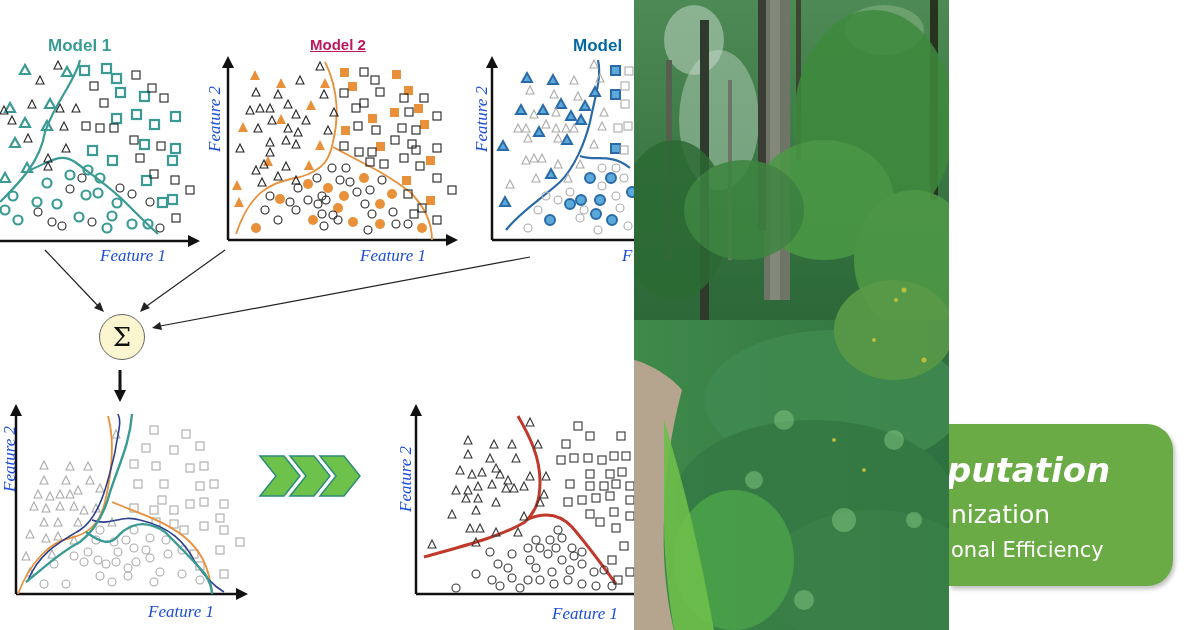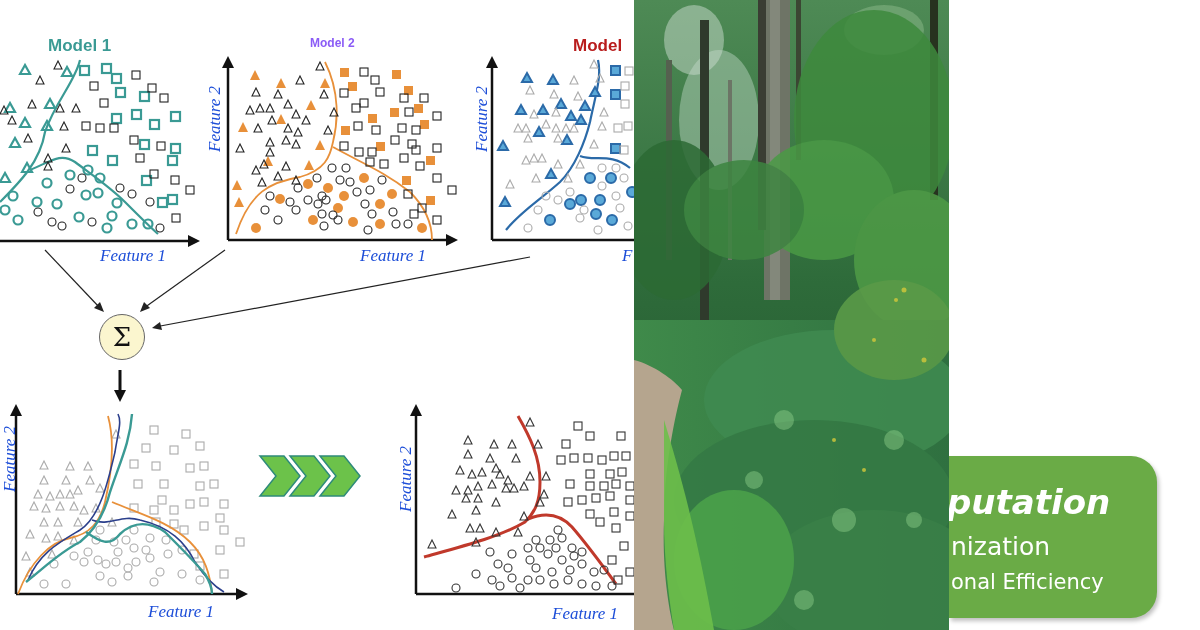--- a/index.html
+++ b/index.html
@@ -4,21 +4,21 @@
 <style>
   html, body { margin:0; padding:0; }
   body { width:1200px; height:630px; position:relative; overflow:hidden; background:#ffffff; font-family:"Liberation Sans", sans-serif; }
   .panel { position:absolute; }
   .title { font-family:"Liberation Sans", sans-serif; font-weight:bold; position:absolute; white-space:nowrap; }
   .axis-label { font-family:"Liberation Serif", serif; font-style:italic; position:absolute; white-space:nowrap; color:#1d4ed8; font-size:17px; }
   .ylabel { transform:rotate(-90deg); transform-origin:left top; }
   #diagram { left:0; top:12px; width:634px; height:630px; background:#fff; overflow:hidden; }
   #photo { left:634px; top:0; width:315px; height:630px; overflow:hidden; }
   #banner { left:949px; top:0; width:251px; height:630px; background:#fff; overflow:hidden; }
-  .banner-box { position:absolute; left:0; top:424px; width:208px; height:162px; background:#6aab46; border-radius:0 26px 26px 0; box-shadow:2px 3px 4px rgba(0,0,0,0.25);margin-top:32px; }
+  .banner-box { position:absolute; left:0; top:424px; width:224px; height:162px; background:#6aab46; border-radius:0 26px 26px 0; box-shadow:2px 3px 4px rgba(0,0,0,0.25); }
   .banner-text { position:absolute; color:#fff; white-space:nowrap; font-family:"DejaVu Sans", sans-serif; }
 </style>
 </head>
 <body>
 
 <div class="panel" id="diagram">
 
   <div class="title" style="left:48px;top:24px;font-size:17px;color:#3a9a94;">Model 1</div>
   <svg class="panel" style="left:0;top:0;" width="230" height="240">
     <line x1="0" y1="229" x2="195" y2="229" stroke="#111" stroke-width="2.5"></line>
@@ -108,21 +108,21 @@
       <circle cx="92" cy="210" r="4"></circle>
         <circle cx="120" cy="176" r="4"></circle>
         <circle cx="132" cy="182" r="4"></circle>
         <circle cx="150" cy="190" r="4"></circle>
       <circle cx="160" cy="216" r="4"></circle>
         <circle cx="38" cy="200" r="4"></circle>
     </g>
   </svg>
   <div class="axis-label" style="left:100px;top:234px;">Feature 1</div>
 
-  <div class="title" style="left:310px;top:24px;font-size:12px;color:#8b5cf6;">Model 2</div>
+  <div class="title" style="left:310px;top:24px;font-size:15px;color:#be185d;text-decoration:underline;">Model 2</div>
   <svg class="panel" style="left:200px;top:40px;" width="265" height="200">
     <line x1="28" y1="12" x2="28" y2="188" stroke="#111" stroke-width="2.5"></line>
     <polygon points="28,4 22,16 34,16" fill="#111"></polygon>
     <line x1="28" y1="188" x2="250" y2="188" stroke="#111" stroke-width="2.5"></line>
     <polygon points="258,188 246,182 246,194" fill="#111"></polygon>
     <path d="M36,182 C50,140 70,130 100,125 C125,118 130,105 133,90 C138,70 140,40 125,10" stroke="#e8903a" stroke-width="1.8" fill="none"></path>
     <path d="M133,95 C160,110 185,120 210,140 C225,155 232,170 232,188" stroke="#e8903a" stroke-width="1.8" fill="none"></path>
     <g fill="#e8903a">
       <path d="M50,28 l5,-10 l5,10 z"></path>
         <path d="M76,36 l5,-10 l5,10 z"></path>
@@ -250,21 +250,21 @@
         <circle cx="196" cy="172" r="4"></circle>
         <circle cx="208" cy="172" r="4"></circle>
         <circle cx="168" cy="178" r="4"></circle>
     </g>
   </svg>
   <div class="axis-label" style="left:205px;top:140px;">
       <span class="ylabel" style="position:absolute;left:0;top:0;display:block;">Feature 2</span>
     </div>
   <div class="axis-label" style="left:360px;top:234px;">Feature 1</div>
 
-  <div class="title" style="left:573px;top:24px;font-size:17px;color:#b91c1c;">Model</div>
+  <div class="title" style="left:573px;top:24px;font-size:17px;color:#0369a1;">Model</div>
   <svg class="panel" style="left:470px;top:40px;" width="164" height="200">
     <line x1="22" y1="12" x2="22" y2="188" stroke="#111" stroke-width="2.5"></line>
     <polygon points="22,4 16,16 28,16" fill="#111"></polygon>
     <line x1="22" y1="188" x2="164" y2="188" stroke="#111" stroke-width="2.5"></line>
     <path d="M36,178 C50,160 70,148 90,130 C105,115 115,90 120,70 C125,45 132,25 128,8" stroke="#2b6aa8" stroke-width="2.2" fill="none"></path>
     <path d="M110,104 C125,110 140,100 160,116" stroke="#2b6aa8" stroke-width="2.2" fill="none"></path>
     <g fill="#5aa9d8" stroke="#2b6aa8" stroke-width="2">
       <path d="M52,30 l5,-9 l5,9 z"></path>
         <path d="M78,32 l5,-9 l5,9 z"></path>
         <path d="M120,44 l5,-9 l5,9 z"></path>

